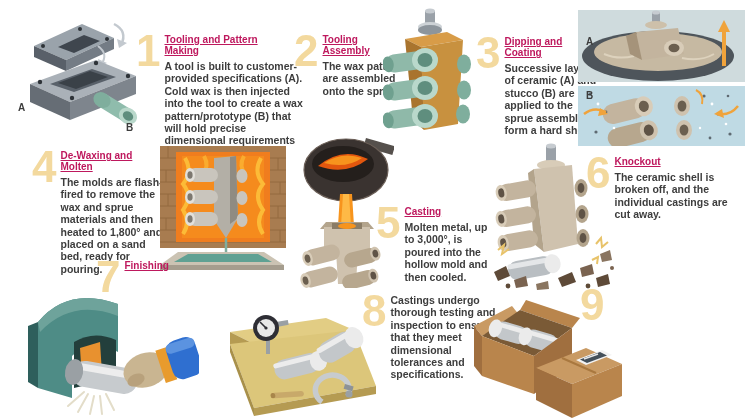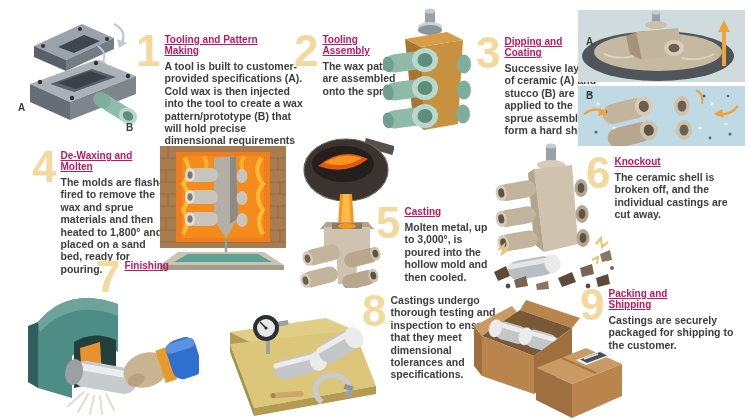--- a/index.html
+++ b/index.html
@@ -455,24 +455,20 @@
 
       <g transform="rotate(-4 60 110)">
         <rect x="46" y="106" width="32" height="5.5" rx="2.7" fill="#c8a96a"></rect>
         <ellipse cx="47" cy="108.7" rx="2.4" ry="2.7" fill="#a8864a"></ellipse>
       </g>
     </svg>
   </div>
 
   <div class="step" style="left:580px;top:288px;">
     <div class="num">9</div>
-    <div class="txt">
-      <p class="title" style="width:82px">Packing and Shipping</p>
-      <p class="body" style="width:132px">Castings are securely packaged for shipping to the customer.</p>
-    </div>
   </div>
 
   <div class="illo" style="left:468px;top:290px;width:158px;height:130px;">
     <svg viewBox="0 0 158 130">
 
       <polygon points="6,36 44,16 52,26 14,46" fill="#c99a63"></polygon>
       <polygon points="58,10 112,28 104,38 52,20" fill="#b9854c"></polygon>
       <polygon points="14,46 52,20 104,38 66,66" fill="#7a5a36"></polygon>
 
       <g transform="rotate(16 44 42)">

